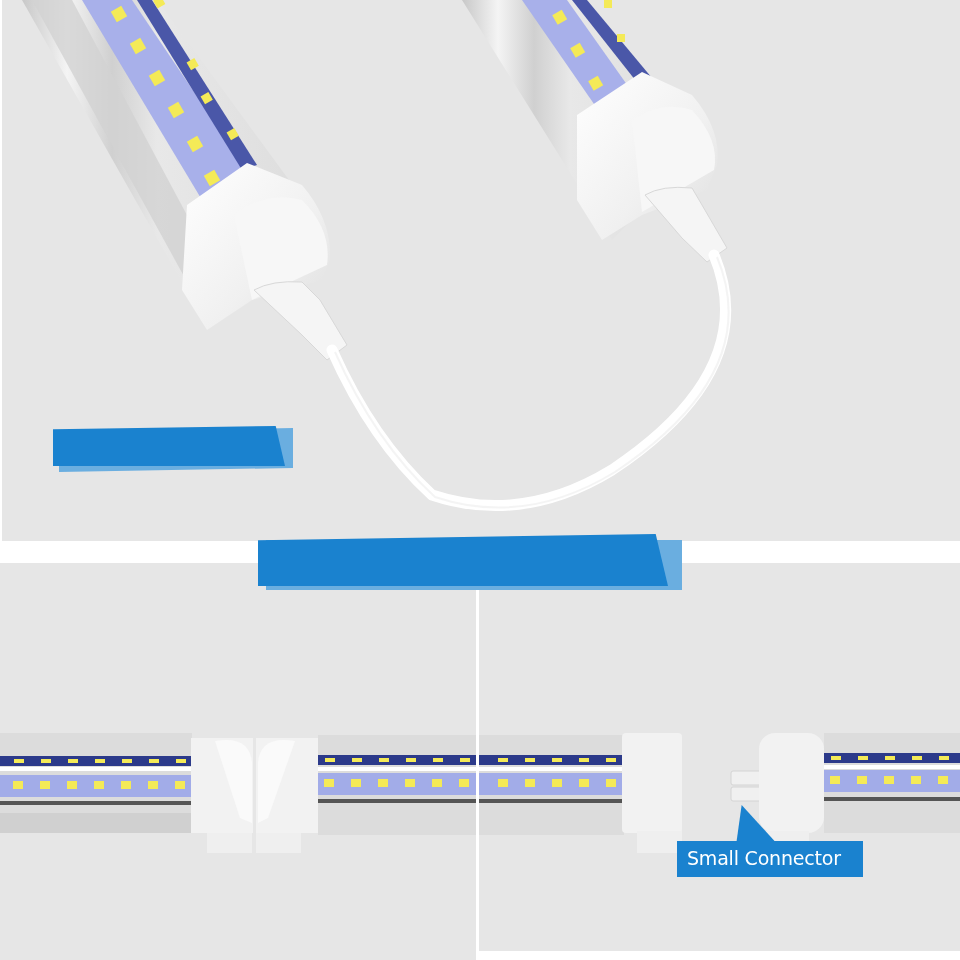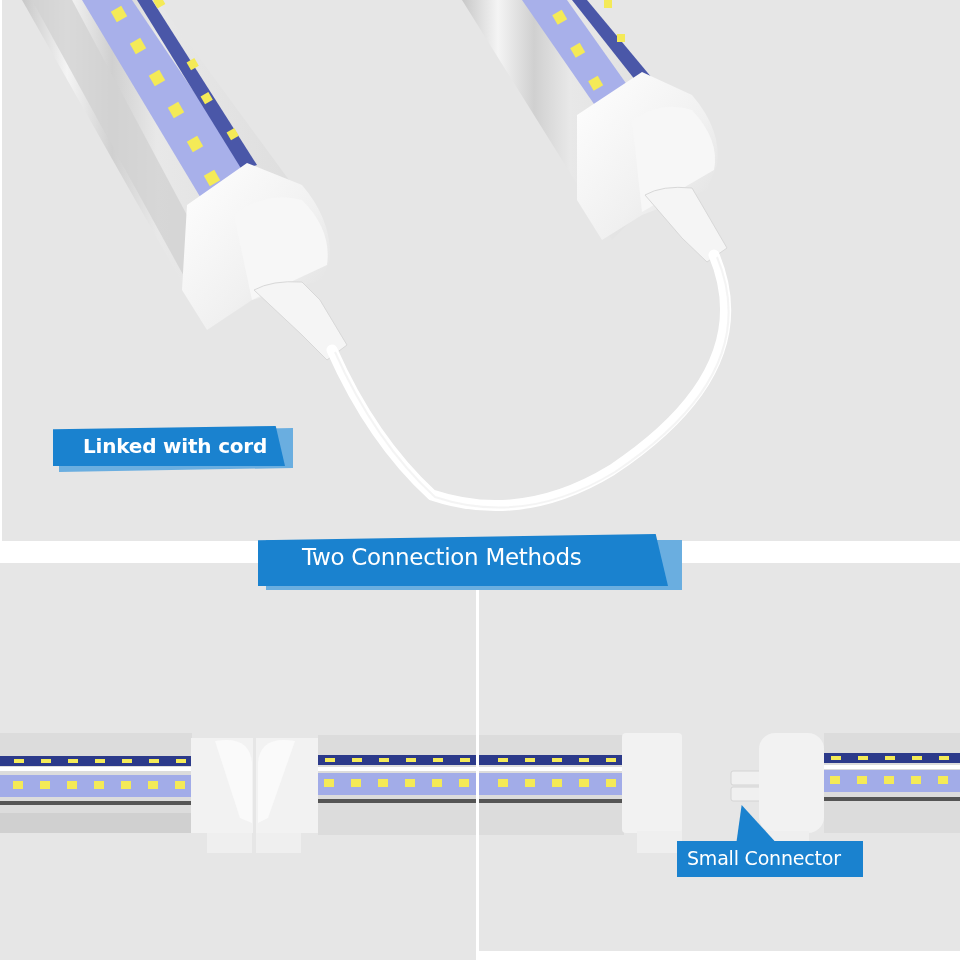--- a/index.html
+++ b/index.html
@@ -206,26 +206,24 @@
           <rect x="432" y="213" width="10" height="8"></rect>
           <rect x="459" y="213" width="10" height="8"></rect>
       </g>
     </g>
   </svg>
 </div>
 
 <div class="label" id="label-cord">
   <div class="bg-back"></div>
   <div class="bg-front"></div>
-  <span class="txt">Linked with cord</span>
 </div>
 
 <div class="label" id="label-methods">
   <div class="bg-back"></div>
   <div class="bg-front"></div>
-  <span class="txt">Two Connection Methods</span>
 </div>
 
 <div class="label" id="label-connector">
   <div class="pointer"></div>
   <div class="bg-front"></div>
   <span class="txt">Small Connector</span>
 </div>
 
 </body></html>

